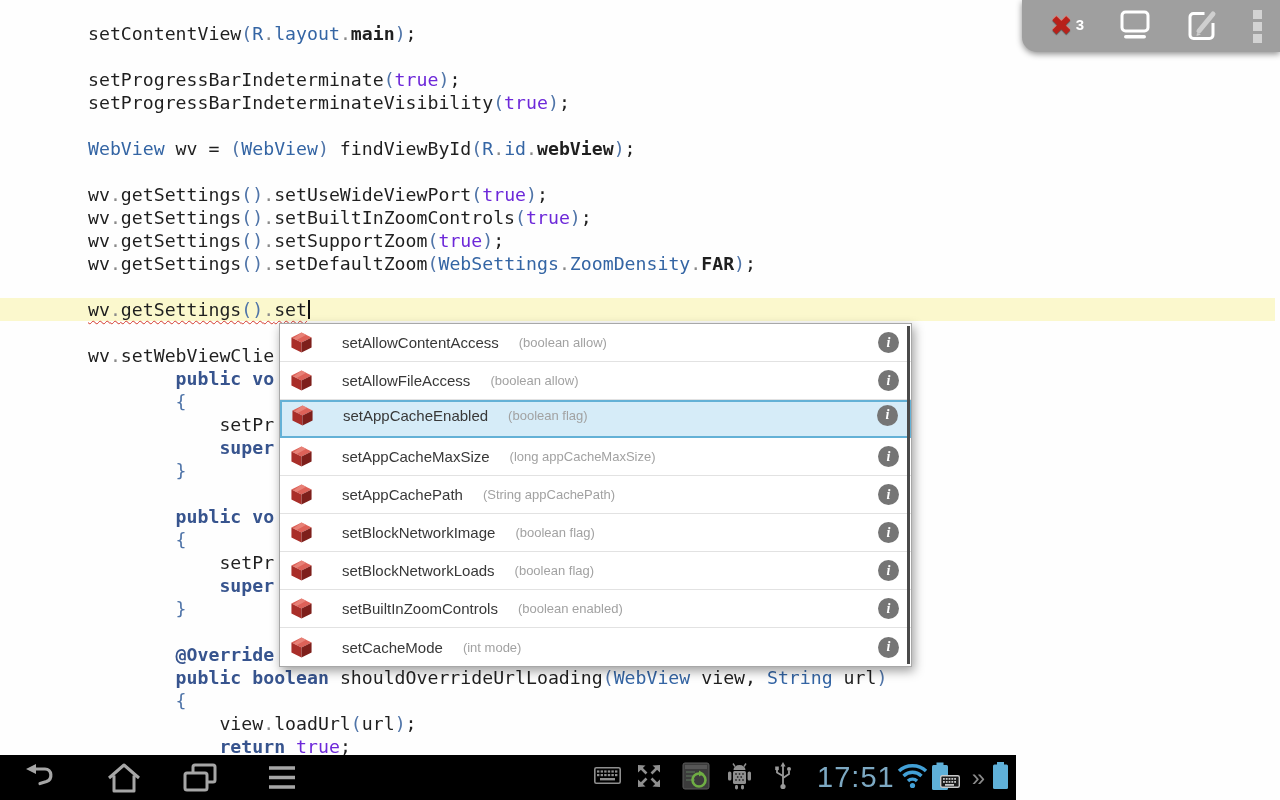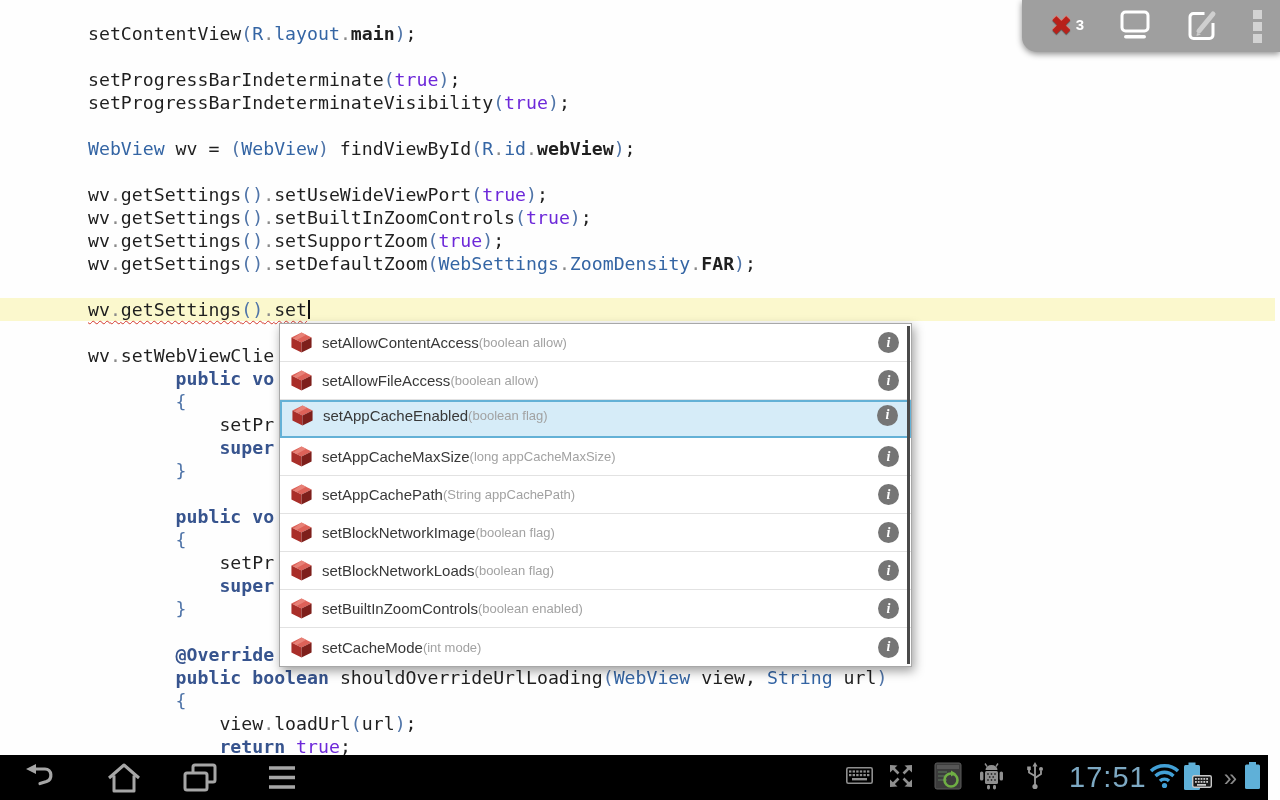--- a/index.html
+++ b/index.html
@@ -24,21 +24,21 @@
   .tk-an { color:#37548e; font-weight:bold; }
   .caret { display:inline-block; width:2px; height:19px; background:#111;
            vertical-align:-3px; margin-left:1px; }
 
   
   .dropdown { position:absolute; left:279px; top:323px; width:633px; background:#fff;
               border:1px solid #a8a8a8; box-shadow:2px 4px 10px rgba(0,0,0,.38); z-index:5; }
   .dd-scrollbar { position:absolute; top:2px; bottom:2px; right:1px; width:3px;
                   background:#4a4a4a; z-index:7; }
   .dd-item { height:38px; display:flex; align-items:center; padding:0 12px 0 10px;
-             border-bottom:1px solid #e2e2e2; background:#fff; }
+             border-bottom:1px solid #e2e2e2; background:#fff;gap:20px; }
   .dd-item:last-child { border-bottom:none; }
   .dd-item.selected { background:#d6ecf8; border:2px solid #64b1d6; padding:0 11px 8px 9px; }
   .dd-cube { width:23px; height:23px; margin-right:9px; flex:0 0 auto; }
   .dd-name { font-size:15px; color:#383838; }
   .dd-params { font-size:13px; color:#a2a2a2; }
   .dd-info { margin-left:auto; width:21px; height:21px; border-radius:50%; background:#757575;
              color:#fff; font:italic bold 14px "Liberation Serif", serif;
              display:flex; align-items:center; justify-content:center; flex:0 0 auto; }
 
   
@@ -48,21 +48,21 @@
              justify-content:space-between; }
   .tb-group { display:flex; align-items:center; }
   .tb-x { font-size:27px; color:#b7211a; line-height:1;
           text-shadow:0 1px 1px rgba(0,0,0,.45), 0 -1px 0 #e9766e; }
   .tb-count { color:#fff; font-size:15px; font-weight:bold; margin-left:3px;
               transform:translateY(-2px); }
   .tb-dots { display:flex; flex-direction:column; gap:3px; }
   .tb-dots i { width:9px; height:9px; background:#d3d3d3; display:block; }
 
   
-  .navbar { position:absolute; left:0; bottom:0; width:1268px; height:45px; background:#000;
+  .navbar { position:absolute; left:0; bottom:0; width:1016px; height:45px; background:#000;
             z-index:10; }
   .nav-btn { position:absolute; top:0; height:45px; width:56px; display:flex;
              align-items:center; justify-content:center; }
   .tray { position:absolute; right:6px; top:0; height:45px; display:flex; align-items:center; }
   .clock { font-size:29px; color:#7da9c3; letter-spacing:1px; line-height:1;
            margin:0 2px 0 20px; }
   .chev { color:#8a8a8a; font-size:24px; line-height:1; margin:0 6px 0 22px; }
   .batt-wrap { position:relative; }
   .kb-badge { position:absolute; left:10px; top:14px; }
 </style>

